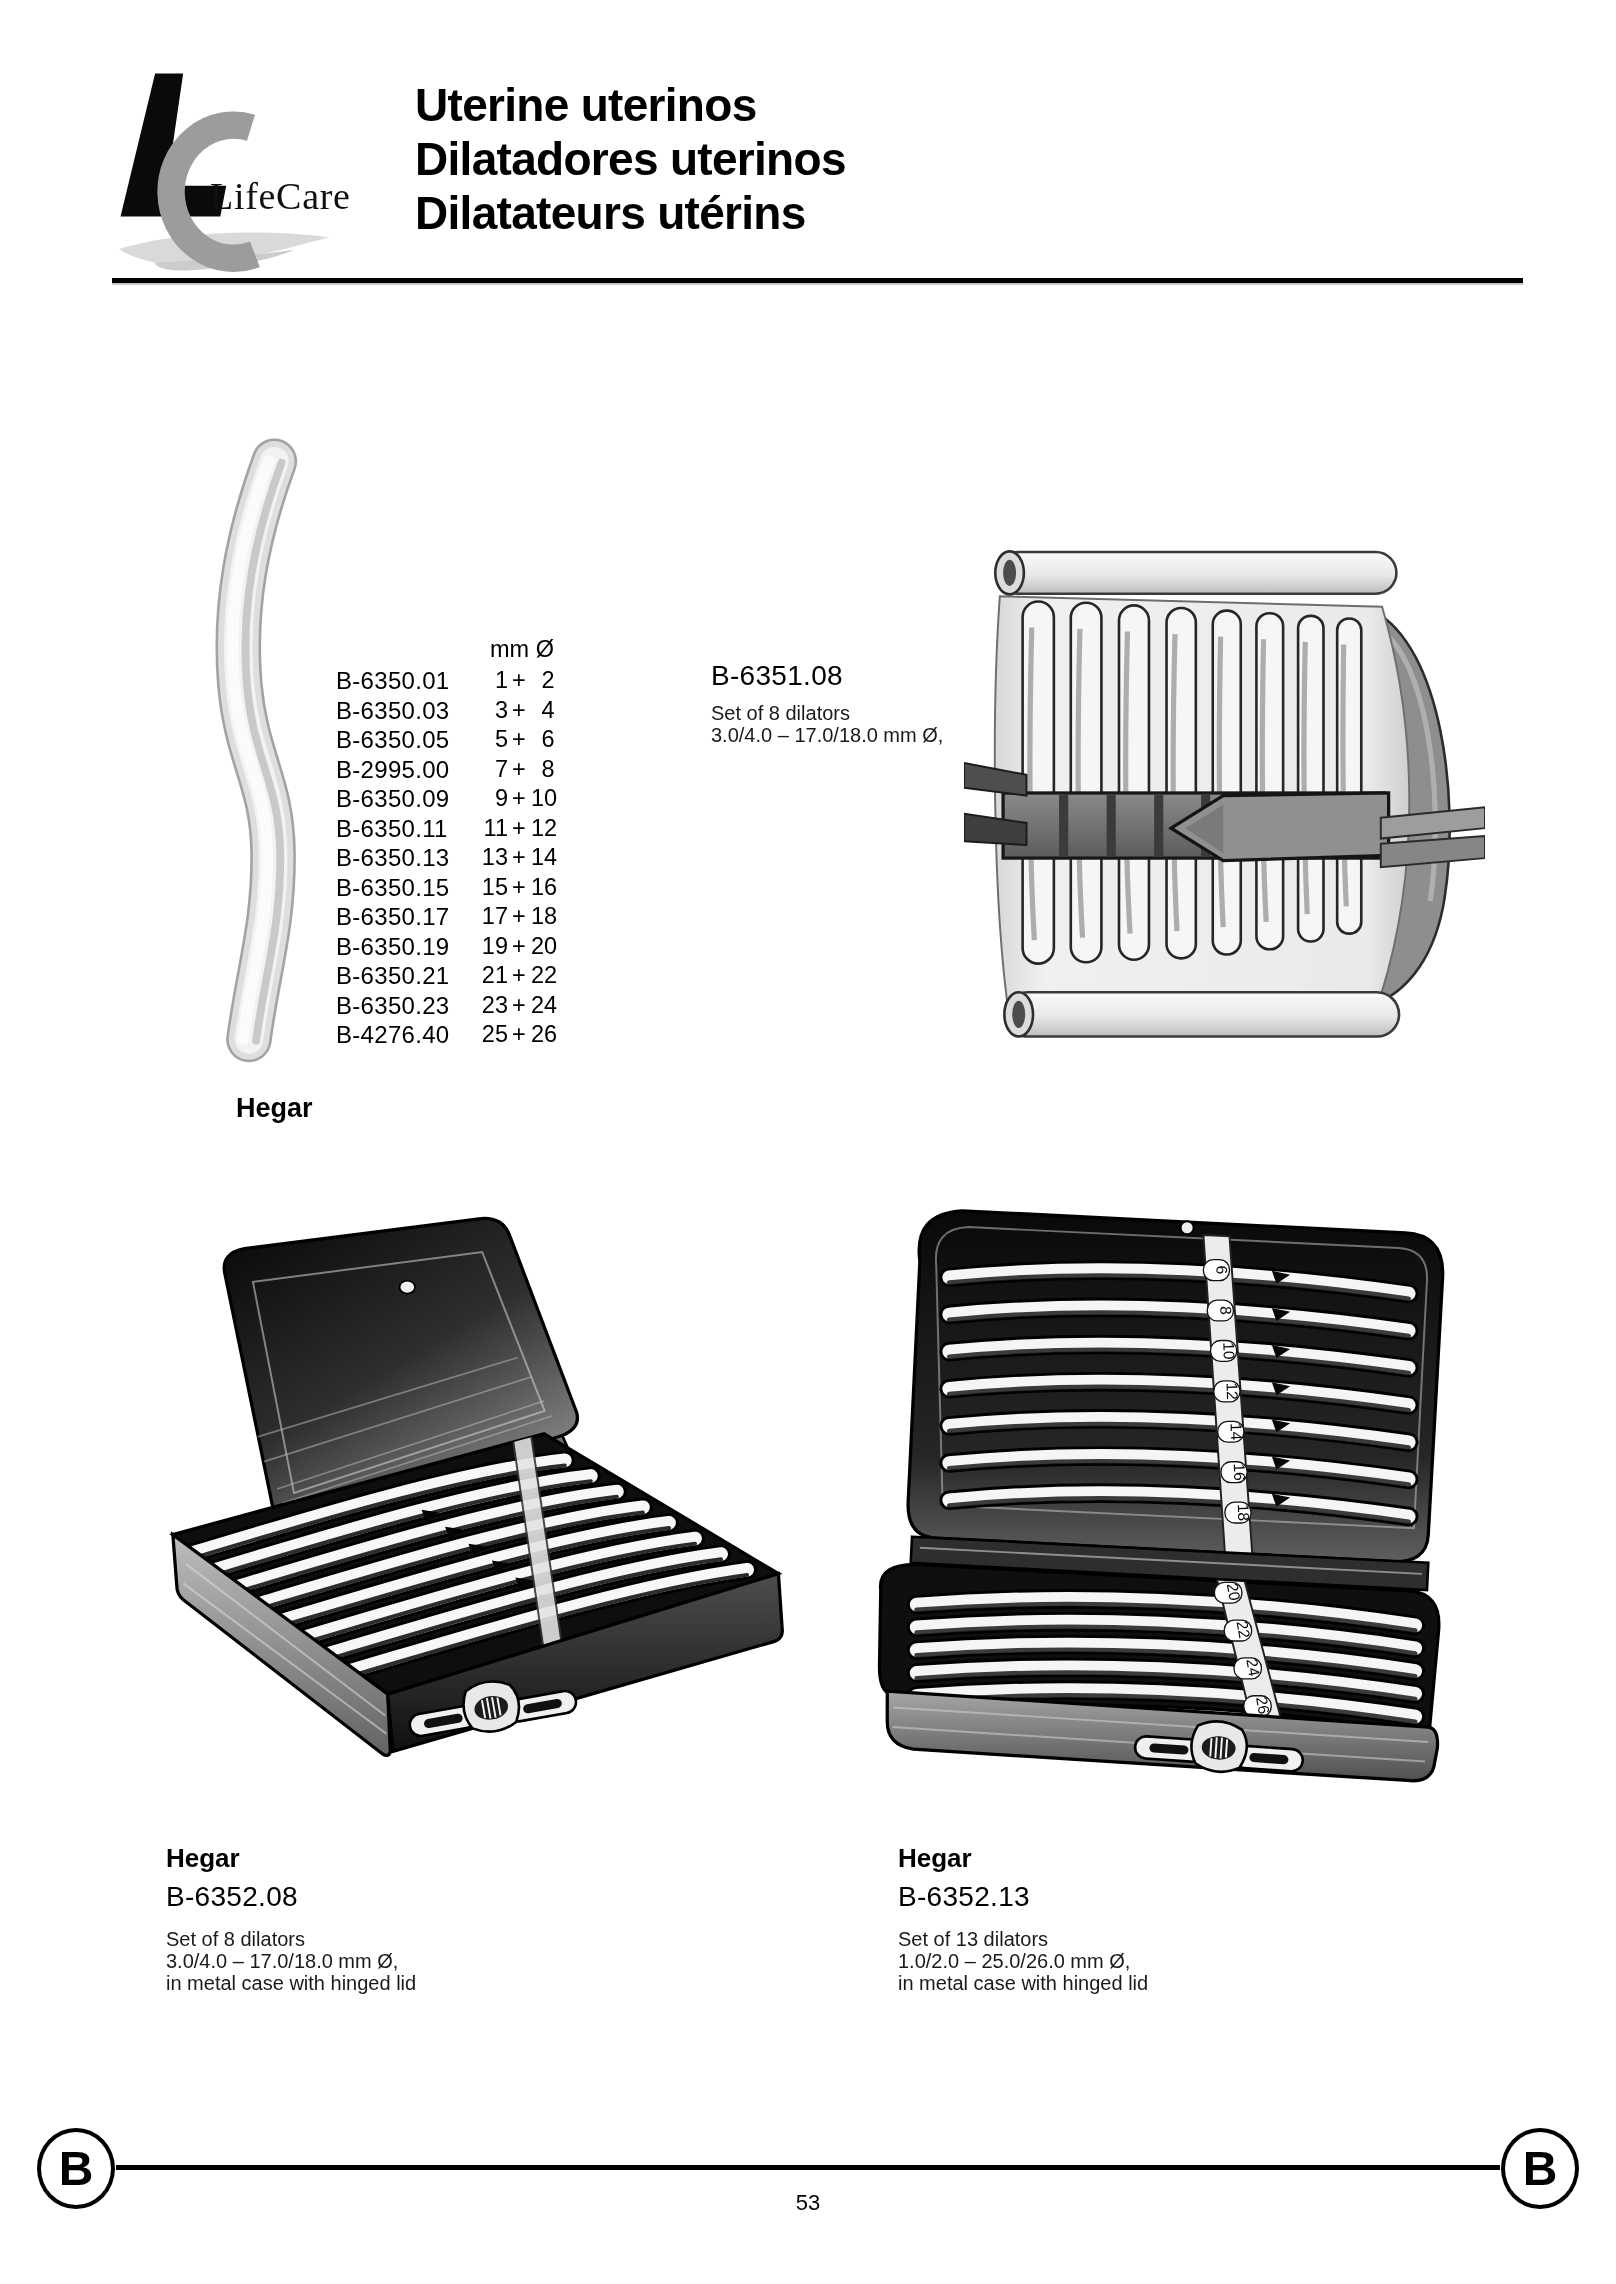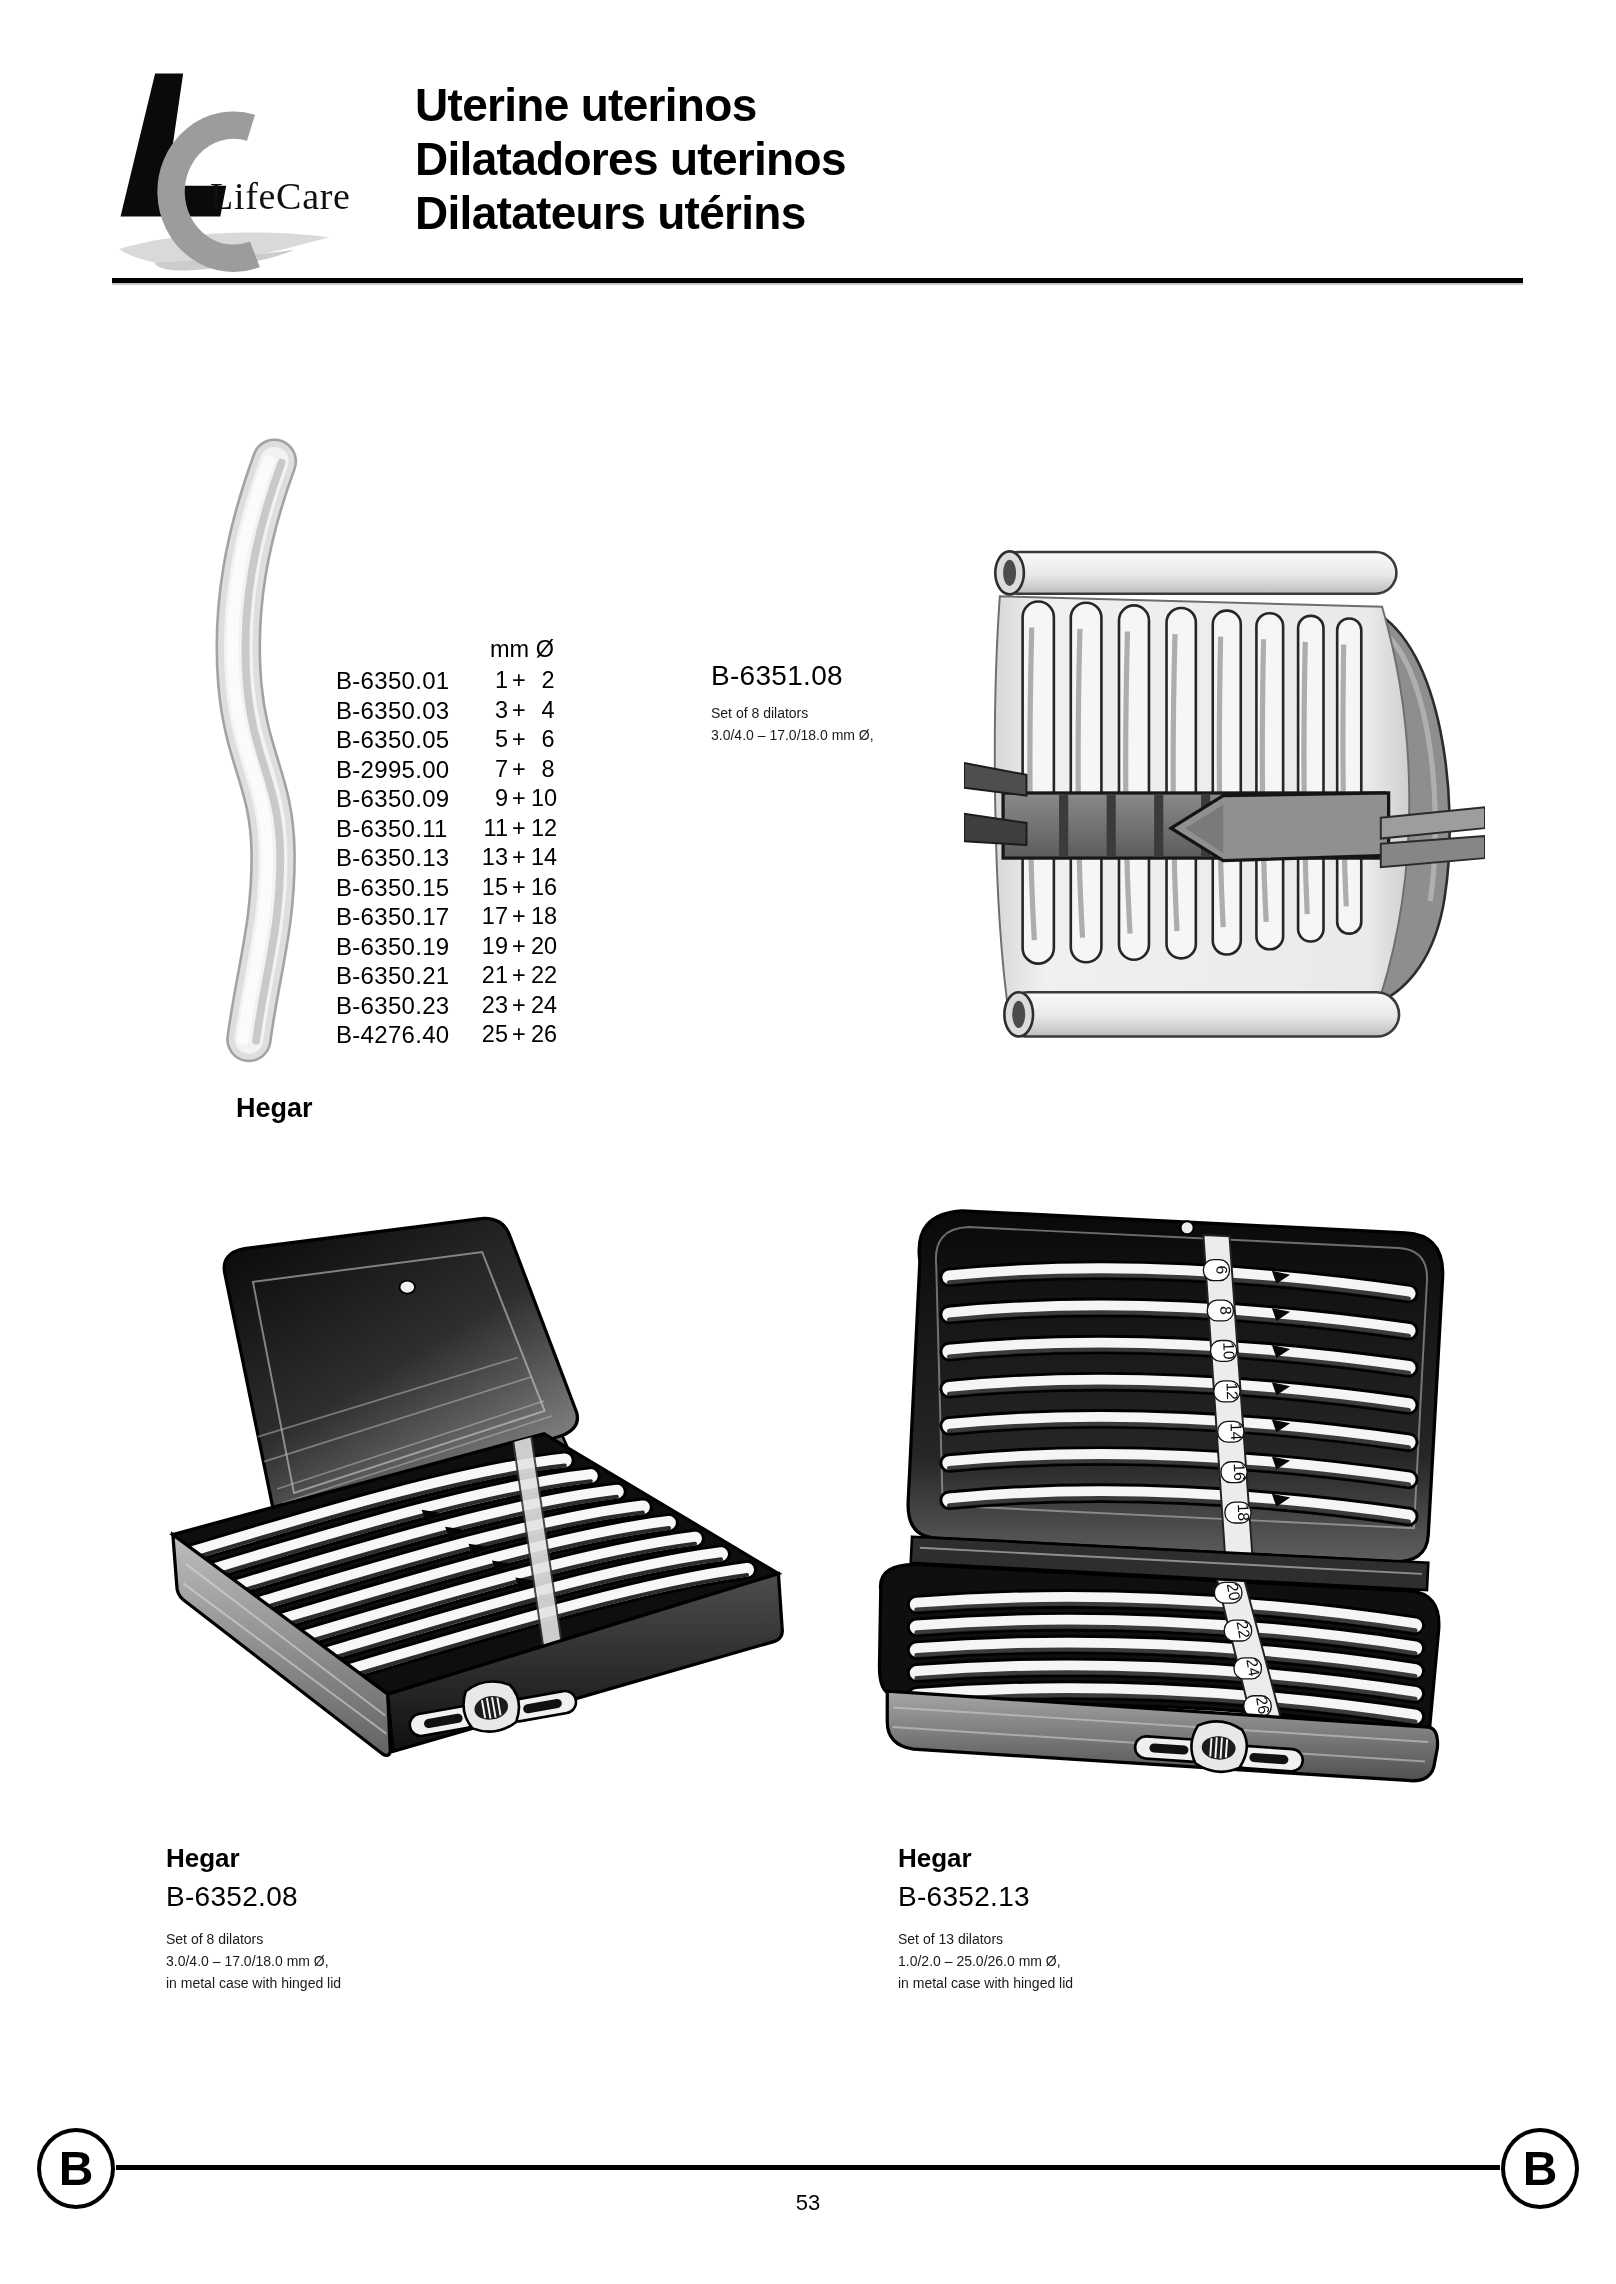--- a/index.html
+++ b/index.html
@@ -17,21 +17,21 @@
   #size-table{left:336px;top:667px;width:235px;}
   .size-row{position:relative;height:29.5px;font-size:24px;}
   .size-row .code{position:absolute;left:0;top:0;letter-spacing:0.3px;}
   .size-row .num-l{position:absolute;left:139px;width:33px;text-align:right;font-size:23.5px;}
   .size-row .plus{position:absolute;left:171px;width:23.5px;text-align:center;font-size:23.5px;}
   .size-row .num-r{position:absolute;left:195px;width:23.5px;text-align:right;font-size:23.5px;}
 
   
   .prod-code{font-size:28px;letter-spacing:0.3px;}
   .prod-name{font-size:26px;font-weight:bold;}
-  .prod-desc{font-size:14px;line-height:22px;color:#1a1a1a;margin-top:15.6px;}
+  .prod-desc{font-size:20px;line-height:22px;color:#1a1a1a;margin-top:15.6px;}
   #hegar-label-1{left:236px;top:1093px;font-size:27px;font-weight:bold;}
 
   
   #footer-rule{left:116px;top:2165px;width:1384px;height:4.6px;background:#000;}
   .section-circle{width:70px;height:73px;border:4.6px solid #000;border-radius:50%;
       display:flex;align-items:center;justify-content:center;background:#fff;
       font-size:48px;font-weight:bold;}
   #page-number{left:0;top:2190px;width:1616px;text-align:center;font-size:22px;}
 </style>
 </head>

